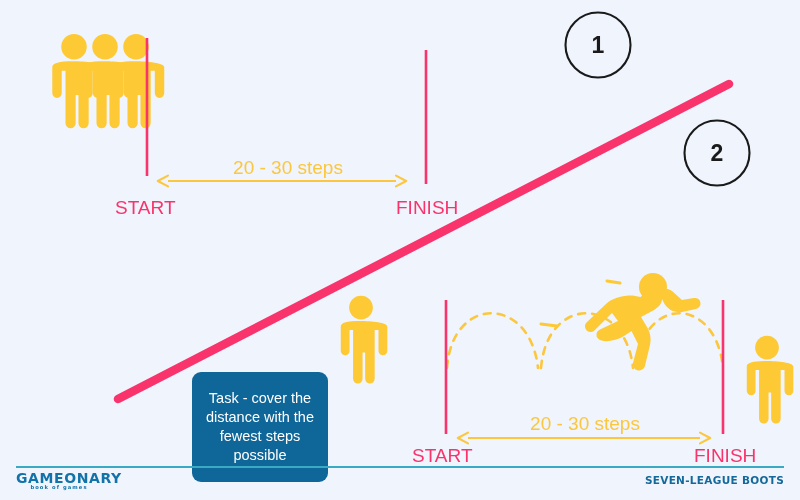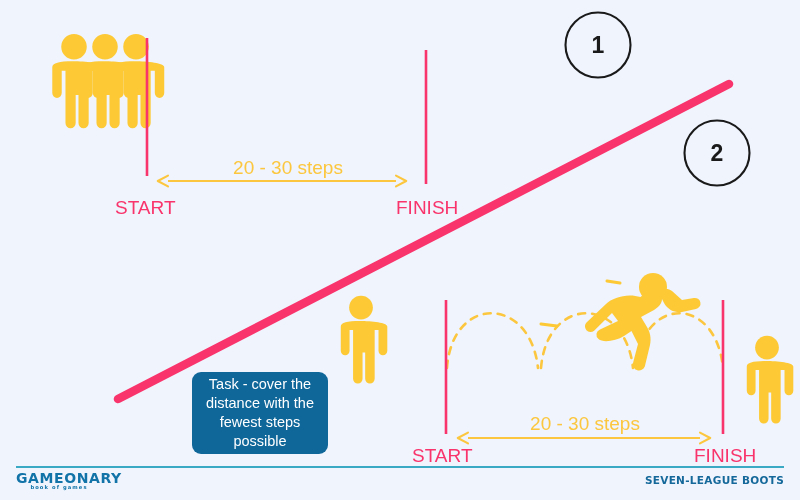--- a/index.html
+++ b/index.html
@@ -23,21 +23,21 @@
     position: absolute;
     inset: 0;
     width: 800px;
     height: 500px;
   }
   .task-box {
     position: absolute;
     left: 192px;
     top: 372px;
     width: 136px;
-    height: 82px;
+    height: 110px;
     background: #0f6699;
     border-radius: 9px;
     color: #ffffff;
     font-size: 14.5px;
     line-height: 19px;
     text-align: center;
     display: flex;
     align-items: center;
     justify-content: center;
     padding: 0 6px;

